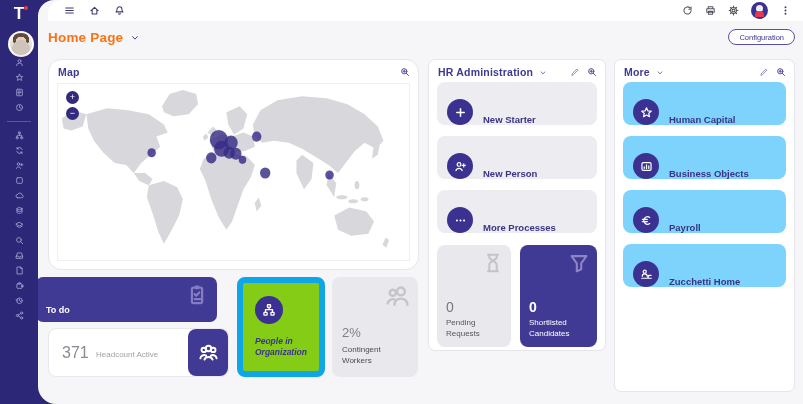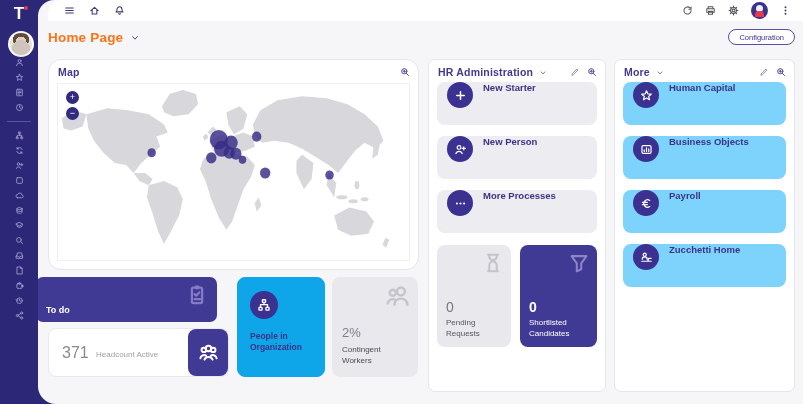--- a/index.html
+++ b/index.html
@@ -54,29 +54,29 @@
   #map-panel{left:48px;top:59px;width:371px;height:211px;border-radius:13px;}
   .map-body{position:absolute;left:8px;top:23px;right:8px;bottom:8px;background:#fff;border:1px solid #f0f0f4;}
   .map-body svg{width:100%;height:100%;}
   .land{fill:#d7d7dc;}
   .bubble{fill:var(--bubble,#372c86);fill-opacity:.82;cursor:pointer;}
   .map-zoom{position:absolute;left:8px;width:13px;height:13px;border-radius:50%;background:#322b7d;color:#fff;
        font-size:9px;line-height:13px;text-align:center;cursor:pointer;z-index:3;}
   #zoom-in{top:7px;} #zoom-out{top:23px;}
 
   
-  .wbtn{display:flex;align-items:flex-start;gap:10px;background:#ececf1;border-radius:8px;height:43px;
+  .wbtn{display:flex;align-items:flex-end;gap:10px;background:#ececf1;border-radius:8px;height:43px;
        padding-left:10px;box-sizing:border-box;margin:0 8px 11px 8px;cursor:pointer;}
   .wbtn .circle{width:26px;height:26px;border-radius:50%;background:var(--accent,#3b3191);display:flex;
        align-items:center;justify-content:center;color:#fff;flex:0 0 26px;}
   .wbtn .circle svg{width:13px;height:13px;}
   .wbtn .wlabel{font-size:9.5px;font-weight:bold;color:#3b3486;}
   .apps .wbtn{background:#7dd3fc;}
 
-  #hr-panel{left:428px;top:59px;width:178px;height:333px;}
+  #hr-panel{left:428px;top:59px;width:178px;height:292px;}
   .stat-row{display:flex;gap:9px;margin:12px 8px 0 8px;}
   .stat-card{position:relative;border-radius:8px;height:102px;box-sizing:border-box;cursor:pointer;}
   .stat-card.gray{background:#e9e9ed;flex:0 0 74px;}
   .stat-card.purple{background:var(--card,#3f3690);flex:1;}
   .stat-icon{position:absolute;top:7px;right:7px;width:22px;height:22px;}
   .stat-card.gray .stat-icon{color:#c3c3ca;}
   .stat-card.purple .stat-icon{color:#8d85c8;}
   .stat-value{position:absolute;left:9px;bottom:32px;font-size:14px;color:#77777f;}
   .stat-label{position:absolute;left:9px;bottom:8px;right:6px;font-size:8px;color:#55555e;line-height:1.3;}
   .stat-card.purple .stat-value{color:#fff;font-weight:bold;}
@@ -92,22 +92,22 @@
   .todo-icon{position:absolute;right:8px;top:6px;width:24px;height:24px;color:#847cc4;}
 
   .hc-card{position:absolute;left:48px;top:328px;width:181px;height:49px;background:#fff;border:1px solid #e8e8ee;
        border-radius:8px;z-index:2;box-sizing:border-box;cursor:pointer;}
   .hc-value{position:absolute;left:13px;top:15px;font-size:16px;color:#8a8a92;}
   .hc-label{position:absolute;left:47px;top:21px;font-size:8px;color:#a0a0a8;}
   .hc-tile{position:absolute;right:0;top:0;bottom:0;width:40px;background:var(--card,#423a96);border-radius:8px;
        display:flex;align-items:center;justify-content:center;color:#fff;}
   .hc-tile svg{width:21px;height:21px;}
 
-  .po-card{position:absolute;left:237px;top:277px;width:88px;height:100px;background:#0ea5e9;border:1px solid #0ea5e9;
-       border-radius:8px;z-index:2;box-sizing:border-box;cursor:pointer;}
+  .po-card{position:absolute;left:237px;top:277px;width:88px;height:100px;background:#84cc16;border:6px solid #0ea5e9;
+       border-radius:8px;z-index:2;box-sizing:border-box;cursor:pointer;font-style:italic;}
   .po-circle{position:absolute;left:12px;top:13px;width:28px;height:28px;border-radius:50%;
        background:var(--accent,#3b3191);display:flex;align-items:center;justify-content:center;color:#fff;}
   .po-circle svg{width:14px;height:14px;}
   .po-label{position:absolute;left:12px;top:53px;width:66px;font-size:8.5px;font-weight:bold;color:#3b3486;line-height:1.3;}
 
   .cw-card{position:absolute;left:332px;top:277px;width:86px;height:100px;background:#e9e9ed;
        border-radius:8px;z-index:2;box-sizing:border-box;cursor:pointer;}
   .cw-icon{position:absolute;right:7px;top:6px;width:26px;height:26px;color:#c4c4ca;}
   .cw-value{position:absolute;left:10px;top:48px;font-size:13px;color:#7e7e87;}
   .cw-label{position:absolute;left:10px;top:68px;width:60px;font-size:8px;color:#4a4a52;line-height:1.35;}

